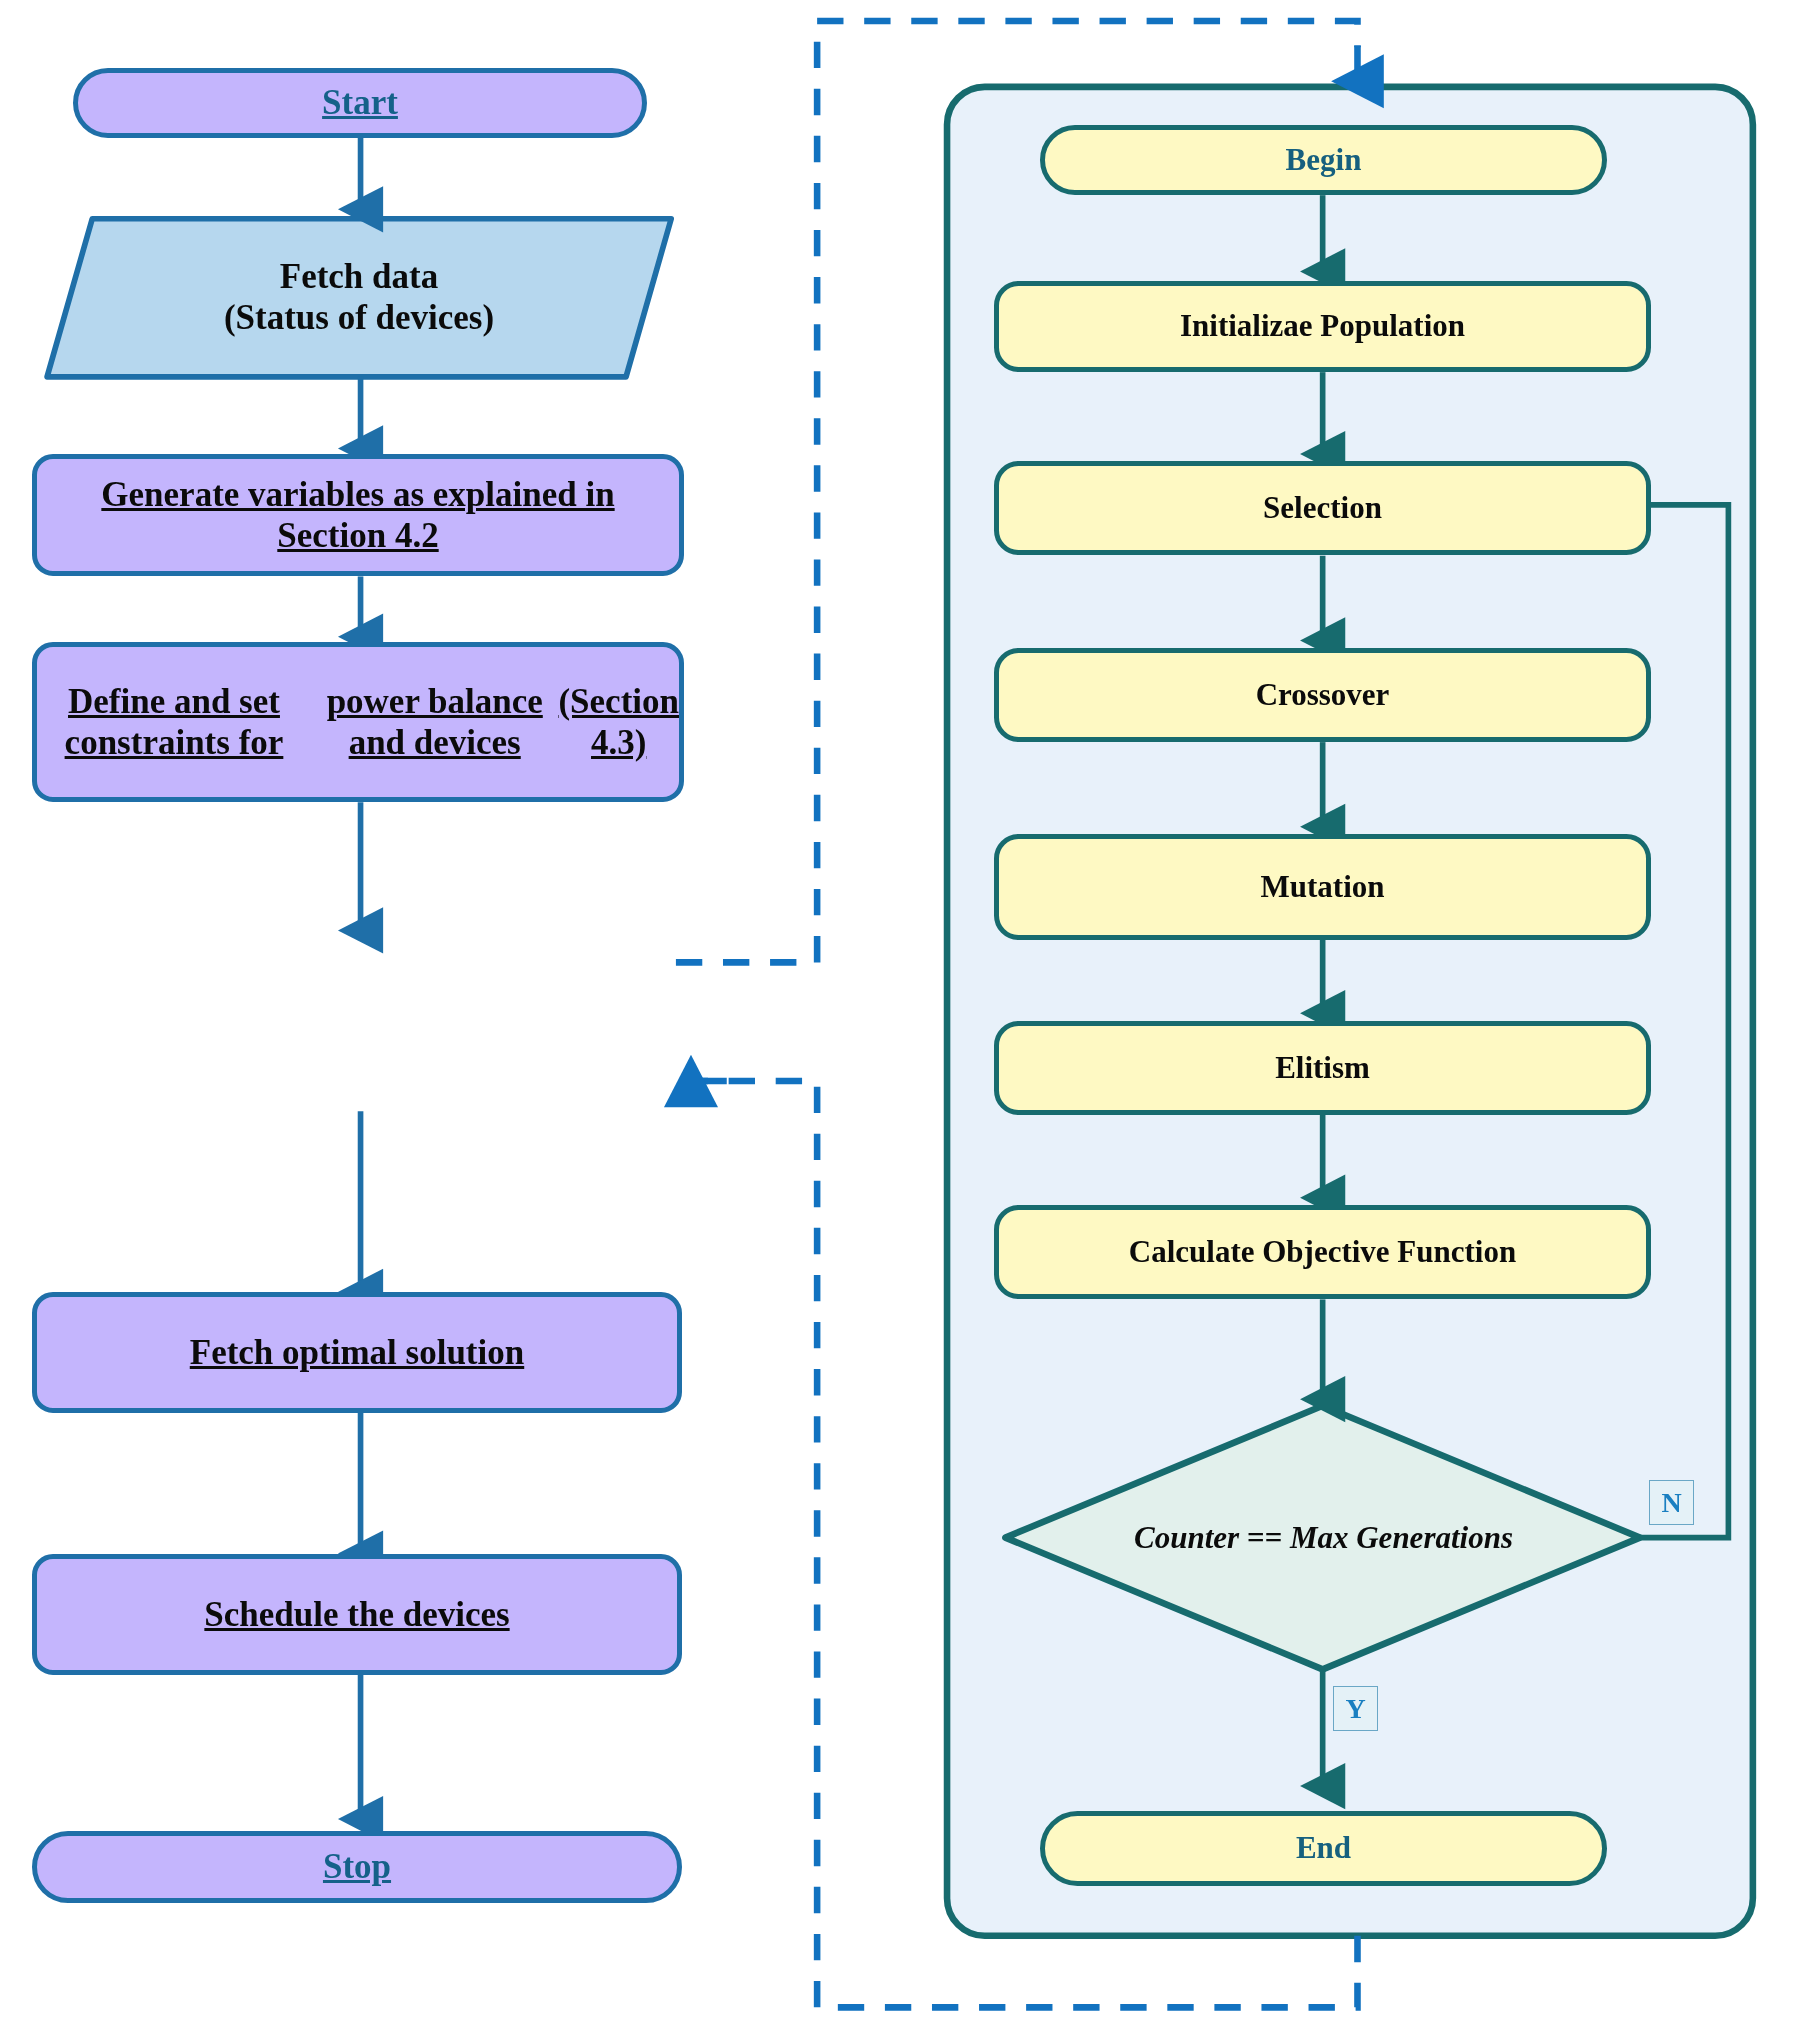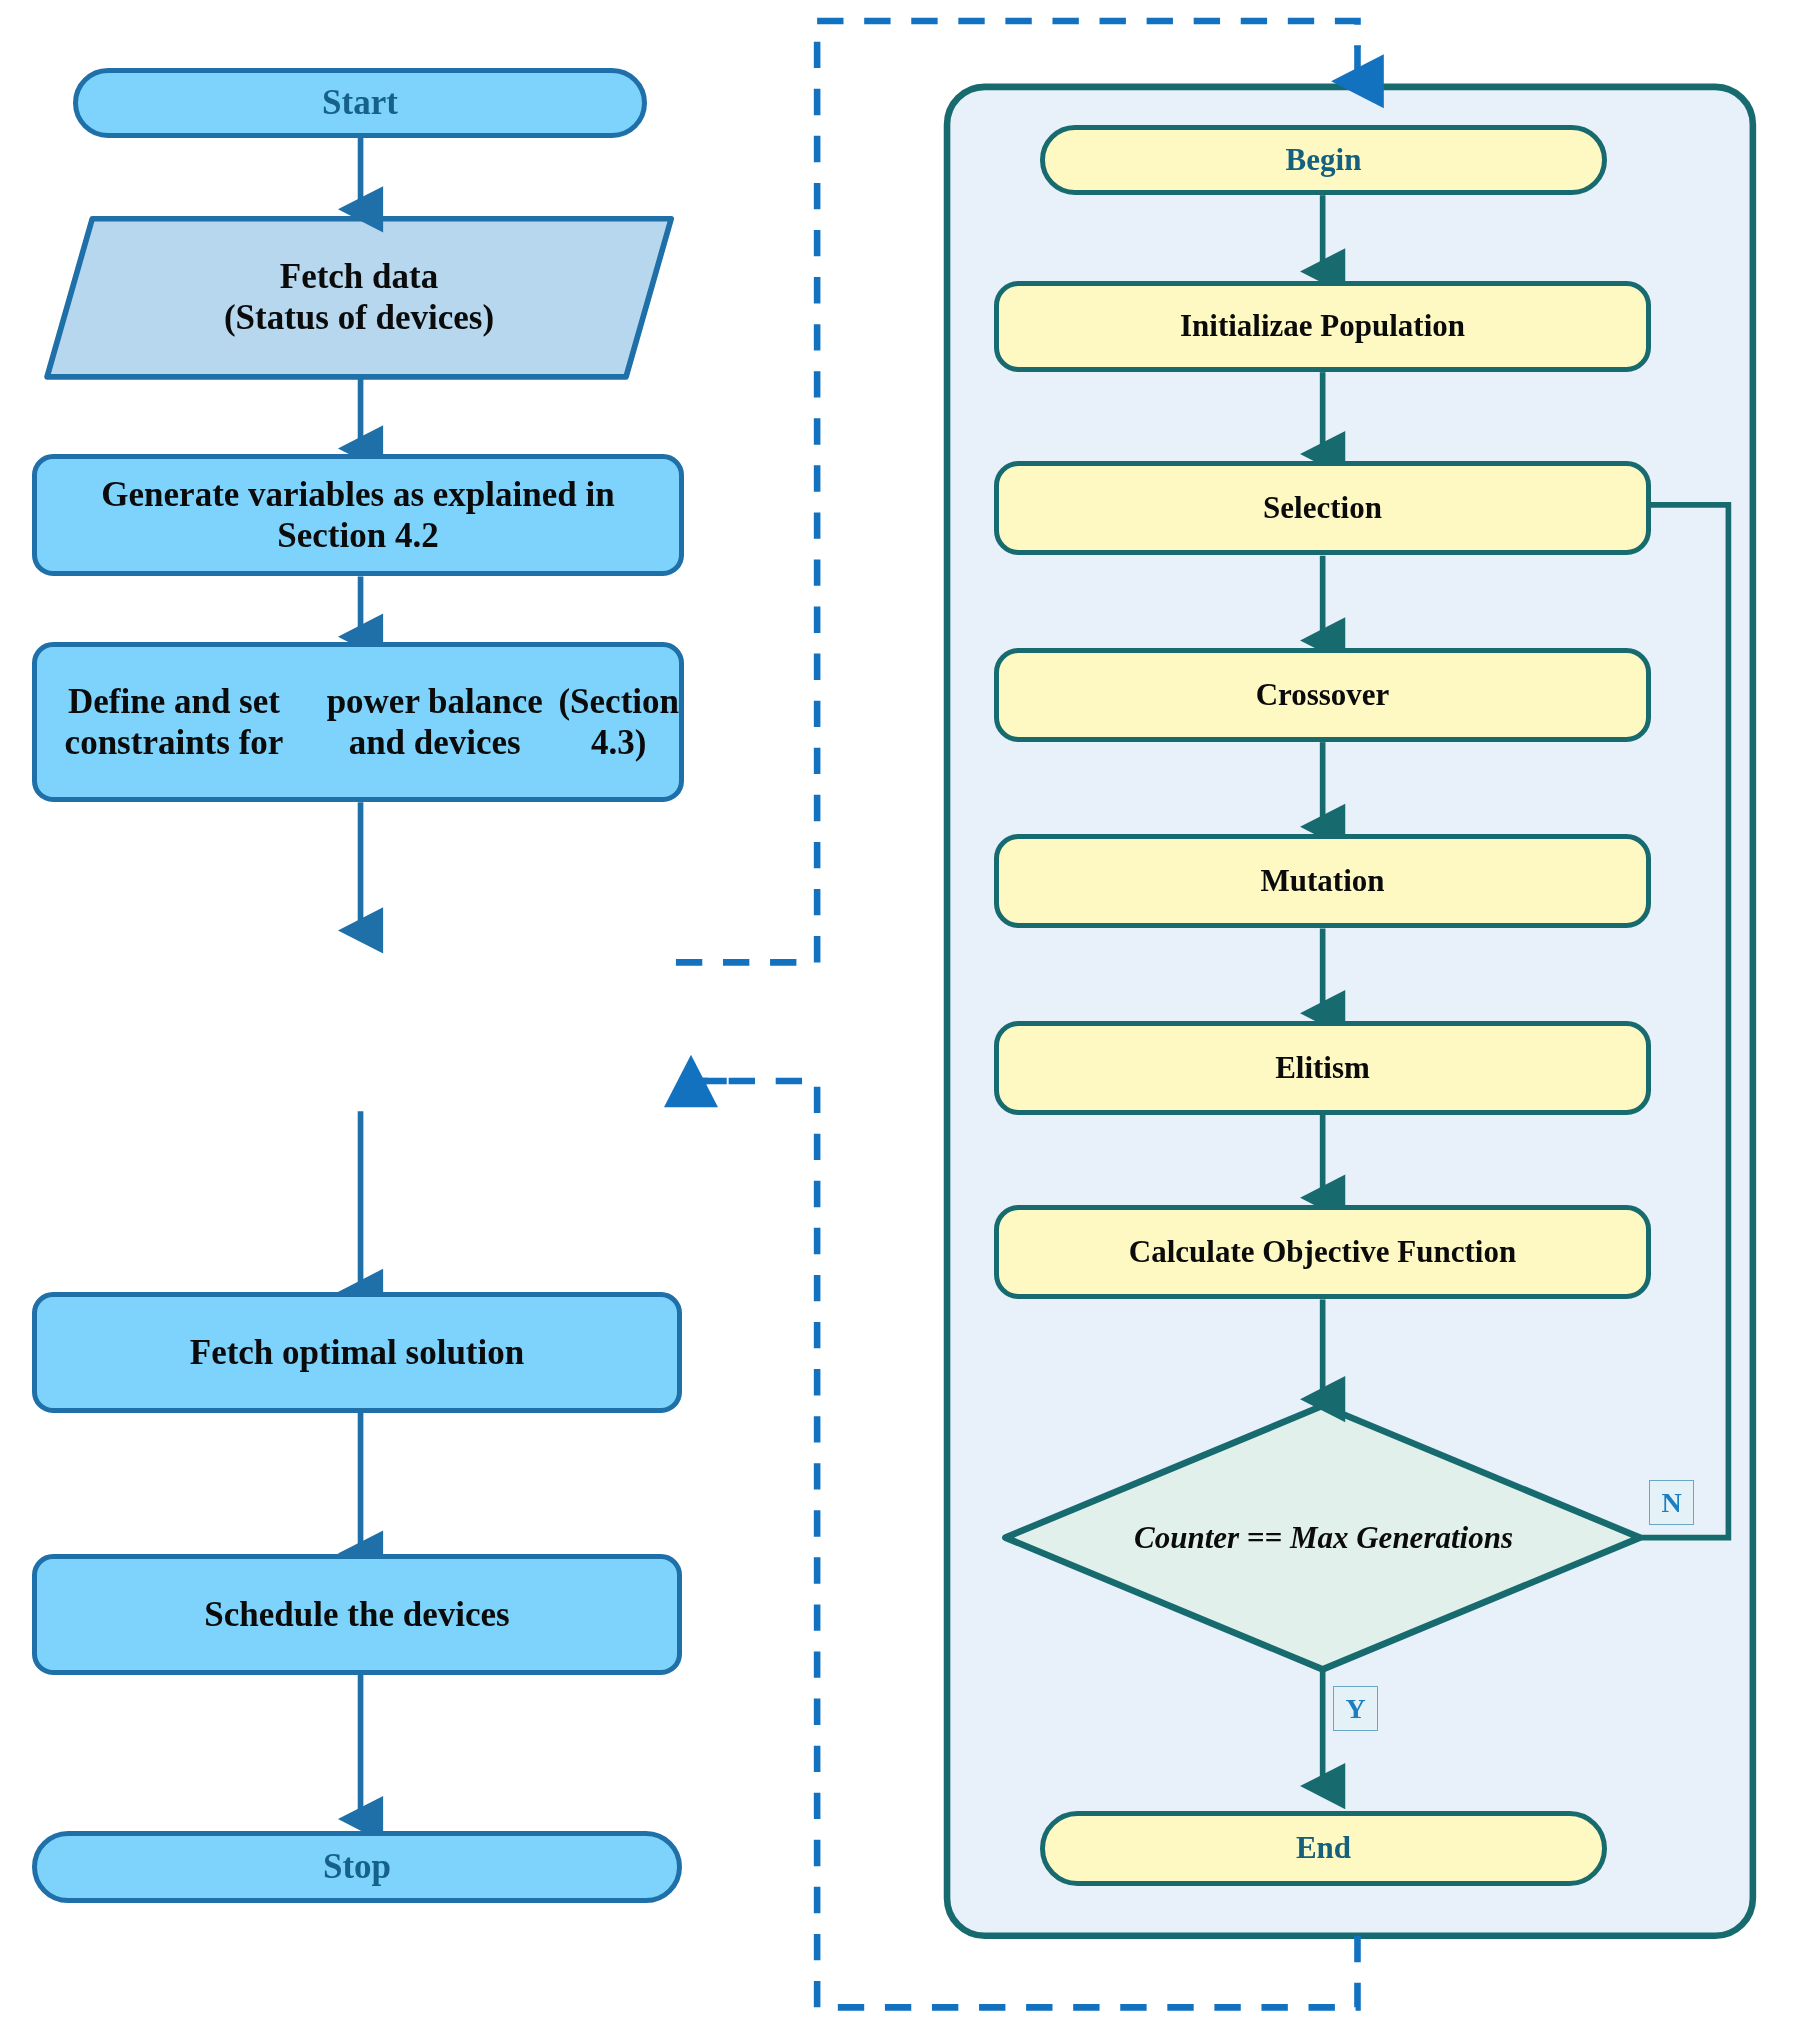--- a/index.html
+++ b/index.html
@@ -3,22 +3,22 @@
 <meta charset="utf-8">
 <style>
   html,body{margin:0;padding:0;background:#ffffff;}
   body{width:1815px;height:2034px;position:relative;overflow:hidden;
        font-family:"Liberation Serif","DejaVu Serif",serif;}
   #stage{position:absolute;left:0;top:0;width:1815px;height:2034px;}
   svg.layer{position:absolute;left:0;top:0;width:1815px;height:2034px;}
   .node{position:absolute;box-sizing:border-box;display:flex;align-items:center;
         justify-content:center;text-align:center;line-height:1.18;}
   
-  .lnode{background:#7dd3fc;border:5.6px solid #1f6fa8;color:#0b0b0b;
-         font-weight:bold;font-size:35px;}
+  .lnode{background:#c4b5fd;border:5.6px solid #1f6fa8;color:#0b0b0b;
+         font-weight:bold;font-size:35px;text-decoration:underline;}
   .lterm{border-radius:941px;color:#156189;font-size:35px;}
   .lproc{border-radius:21px;}
   .lio{background:transparent;border:none;}
   .lio .iolabel{position:relative;z-index:2;color:#0b0b0b;font-weight:bold;font-size:35px;}
   
   .rnode{background:#fef9c3;border:5.6px solid #176b6e;color:#0b0b0b;
          font-weight:bold;font-size:31px;border-radius:24.5px;}
   .rterm{border-radius:941px;color:#16607f;}
   .rdia{background:transparent;border:none;font-style:italic;font-weight:bold;
         color:#0b0b0b;font-size:31px;}
@@ -132,21 +132,21 @@
   </div>
 
   <div class="node rnode" style="left:994px;top:461px;width:657px;height:94px;">
     <span>Selection</span>
   </div>
 
   <div class="node rnode" style="left:994px;top:648px;width:657px;height:94px;">
     <span>Crossover</span>
   </div>
 
-  <div class="node rnode" style="left:994px;top:834px;width:657px;height:94px;">
+  <div class="node rnode" style="left:994px;top:834px;width:657px;height:106px;">
     <span>Mutation</span>
   </div>
 
   <div class="node rnode" style="left:994px;top:1021px;width:657px;height:94px;">
     <span>Elitism</span>
   </div>
 
   <div class="node rnode" style="left:994px;top:1205px;width:657px;height:94px;">
     <span>Calculate Objective Function</span>
   </div>

